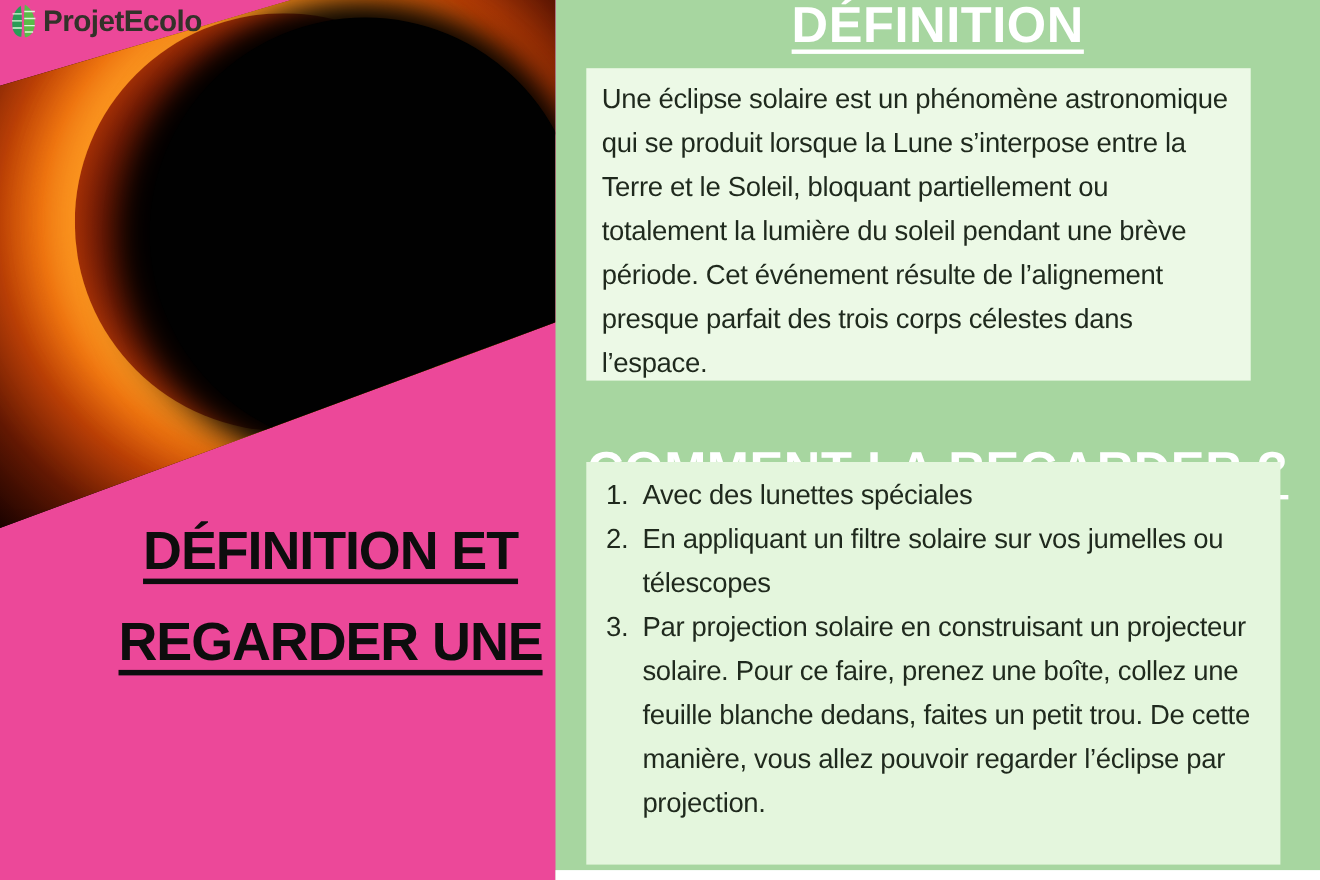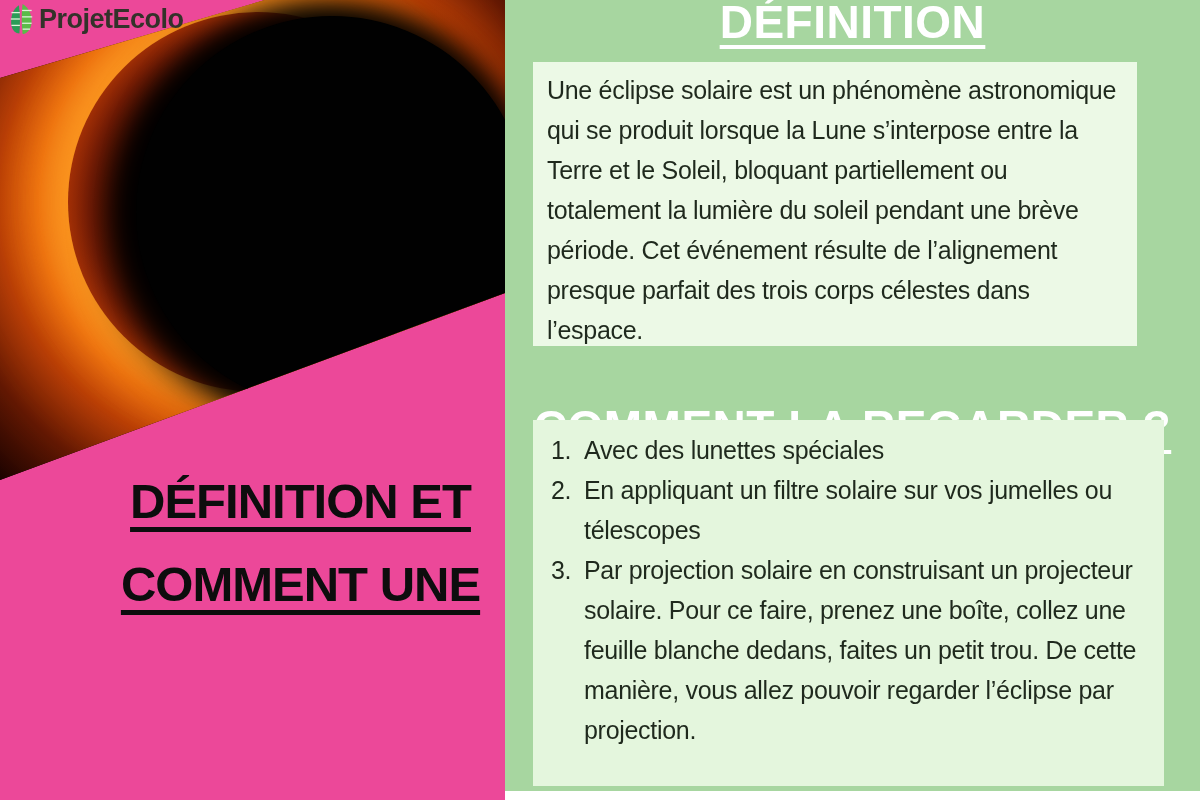--- a/index.html
+++ b/index.html
@@ -99,21 +99,21 @@
             <line x1="13" y1="19" x2="22" y2="19"></line>
           <line x1="13.5" y1="24.5" x2="20.5" y2="24.5"></line>
         </g>
       </svg>
     </span>
     <span class="brand-name">ProjetEcolo</span>
   </div>
 
   <div class="main-title">
     <div class="title-line">DÉFINITION ET</div>
-    <div class="title-line">COMMENT UNE</div>
+    <div class="title-line">REGARDER UNE</div>
   </div>
 
 </div>
 
 <div class="right-panel">
 
   <div class="green-heading def-heading">DÉFINITION</div>
 
   <div class="def-box">
     <span>Une éclipse solaire est un phénomène astronomique qui se produit lorsque la Lune s’interpose entre la Terre et le Soleil, bloquant partiellement ou totalement la lumière du soleil pendant une brève période. Cet événement résulte de l’alignement presque parfait des trois corps célestes dans l’espace.</span>

